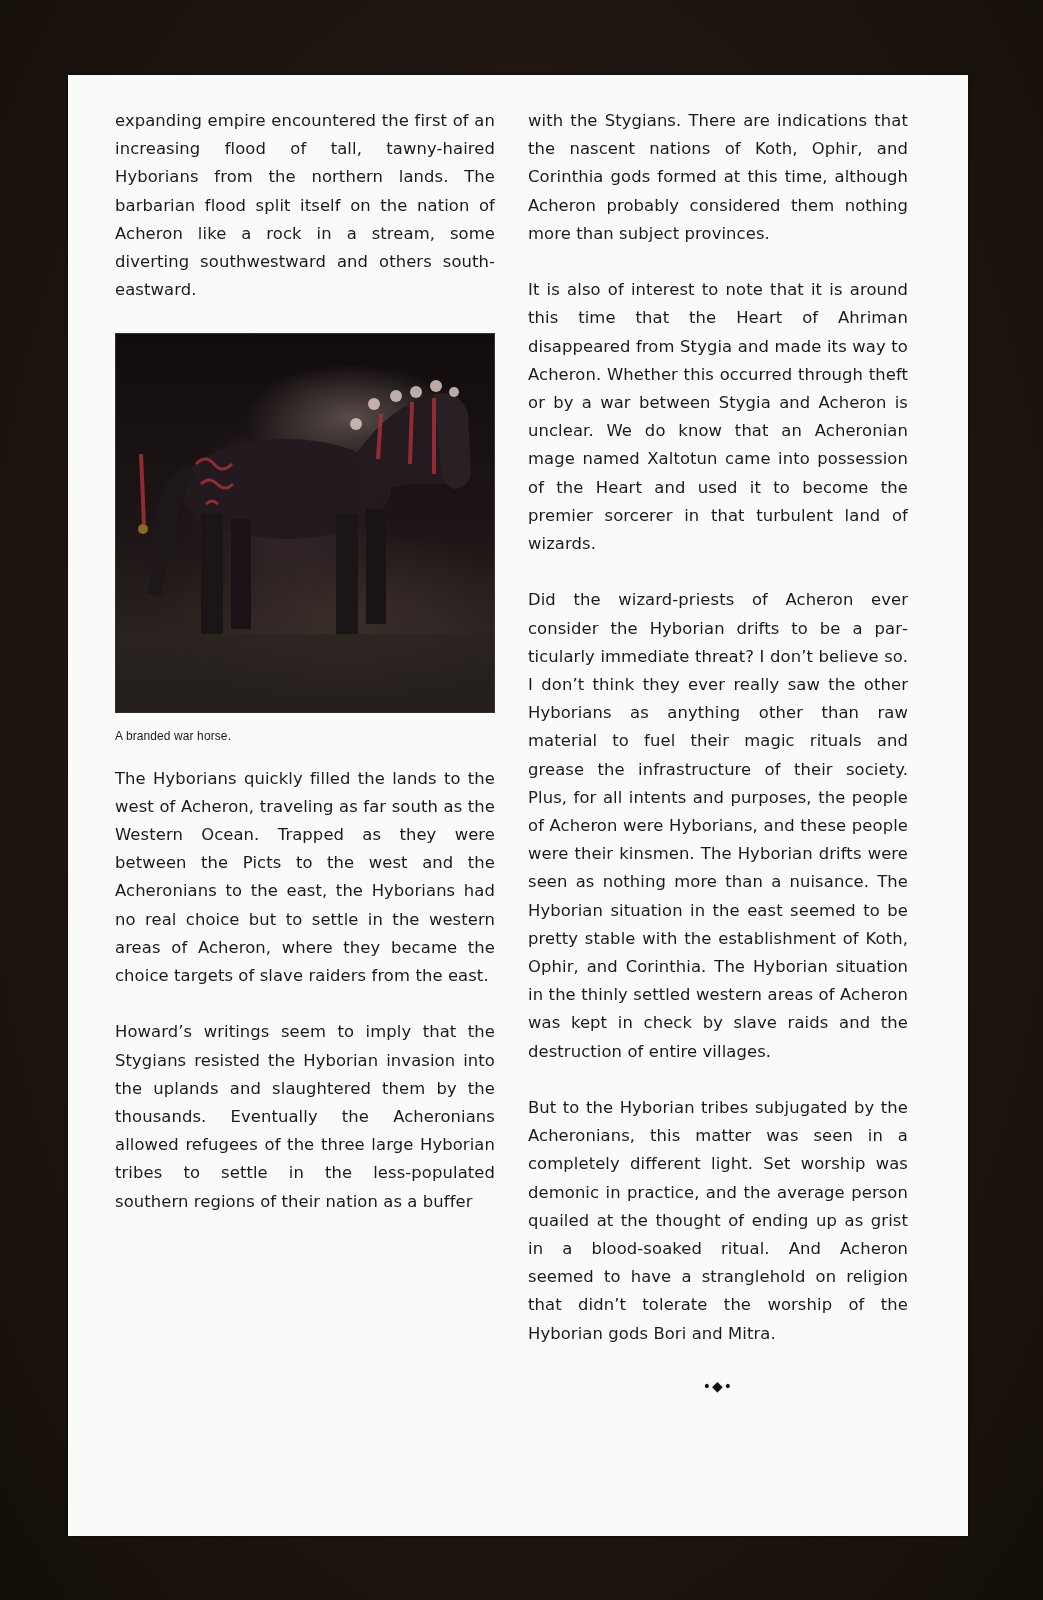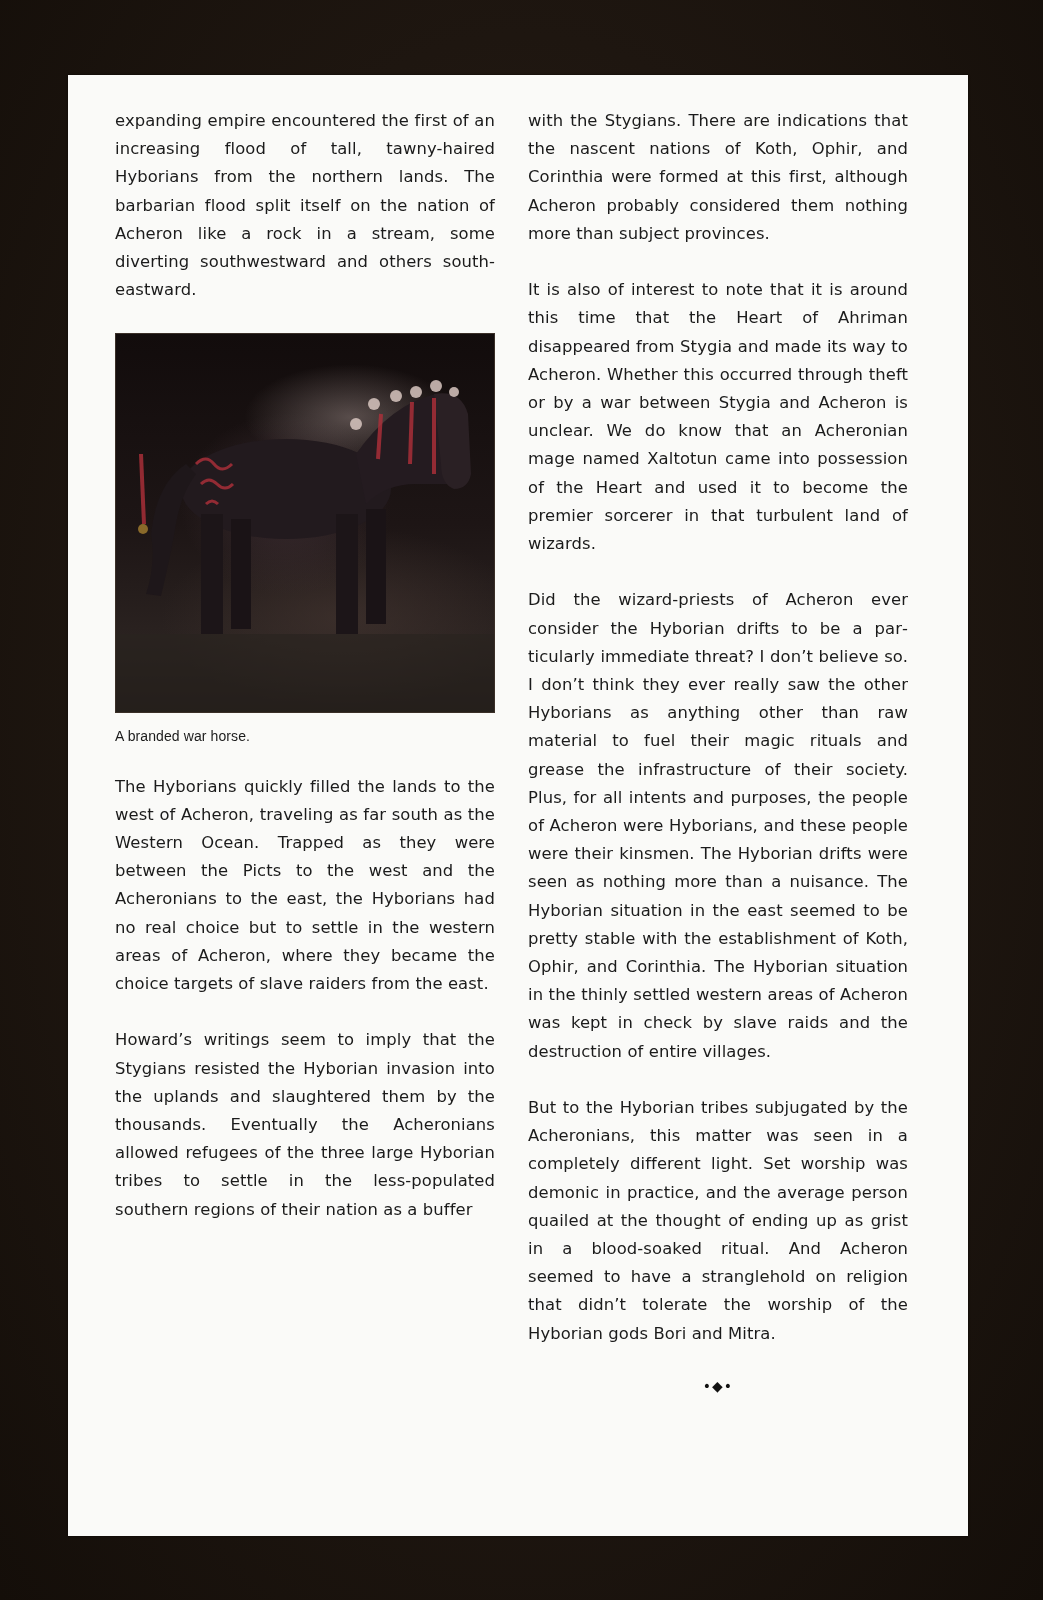--- a/index.html
+++ b/index.html
@@ -54,23 +54,23 @@
       radial-gradient(ellipse 35% 30% at 45% 45%, rgba(60,45,50,0.9) 0%, rgba(20,14,14,0) 80%),
       radial-gradient(ellipse 60% 30% at 60% 75%, rgba(70,55,50,0.6) 0%, rgba(0,0,0,0) 80%),
       linear-gradient(180deg, #120c0c 0%, #1d1515 50%, #2a2220 80%, #1a1412 100%);
   }
   .figure-image svg {
     position: absolute;
     left: 0;
     top: 0;
   }
   .caption {
-    margin: 14px 0 28px 0;
+    margin: 14px 0 20px 0;
     font-family: "Liberation Sans", sans-serif;
-    font-size: 14px;
+    font-size: 12px;
     line-height: 18px;
     color: #1b1b1b;
     text-align: left;
   }
   .ornament {
     text-align: center;
     font-size: 14px;
     color: #111;
     letter-spacing: 1px;
     margin-top: -4px;
@@ -128,20 +128,20 @@
         </svg>
       </div>
       <div class="caption">A branded war horse.</div>
     </div>
 
     <p>The Hyborians quickly filled the lands to the west of Acheron, traveling as far south as the Western Ocean. Trapped as they were between the Picts to the west and the Acheronians to the east, the Hyborians had no real choice but to settle in the western areas of Acheron, where they became the choice targets of slave raiders from the east.</p>
     <p>Howard’s writings seem to imply that the Stygians resisted the Hyborian invasion into the uplands and slaughtered them by the thousands. Eventually the Acheronians allowed refugees of the three large Hyborian tribes to settle in the less-populated southern regions of their nation as a buffer</p>
   </div>
 
   <div class="col col-right">
-    <p>with the Stygians. There are indications that the nascent nations of Koth, Ophir, and Corinthia were formed at this first, although Acheron probably considered them nothing more than subject provinces.</p>
+    <p>with the Stygians. There are indications that the nascent nations of Koth, Ophir, and Corinthia gods formed at this time, although Acheron probably considered them nothing more than subject provinces.</p>
     <p>It is also of interest to note that it is around this time that the Heart of Ahriman disappeared from Stygia and made its way to Acheron. Whether this occurred through theft or by a war between Stygia and Acheron is unclear. We do know that an Acheronian mage named Xaltotun came into possession of the Heart and used it to become the premier sorcerer in that turbu­lent land of wizards.</p>
     <p>Did the wizard-priests of Acheron ever consider the Hyborian drifts to be a par­ticularly immediate threat? I don’t believe so. I don’t think they ever really saw the other Hyborians as anything other than raw material to fuel their magic rituals and grease the infrastructure of their society. Plus, for all intents and purposes, the people of Acheron were Hyborians, and these people were their kinsmen. The Hyborian drifts were seen as nothing more than a nuisance. The Hyborian situation in the east seemed to be pretty stable with the establishment of Koth, Ophir, and Corin­thia. The Hyborian situation in the thinly settled western areas of Acheron was kept in check by slave raids and the destruction of entire villages.</p>
     <p>But to the Hyborian tribes subjugated by the Acheronians, this matter was seen in a completely different light. Set worship was demonic in practice, and the average person quailed at the thought of ending up as grist in a blood-soaked ritual. And Acheron seemed to have a stranglehold on religion that didn’t tolerate the worship of the Hyborian gods Bori and Mitra.</p>
     <div class="ornament">•◆•</div>
   </div>
 
 </div>
 
 </body></html>

